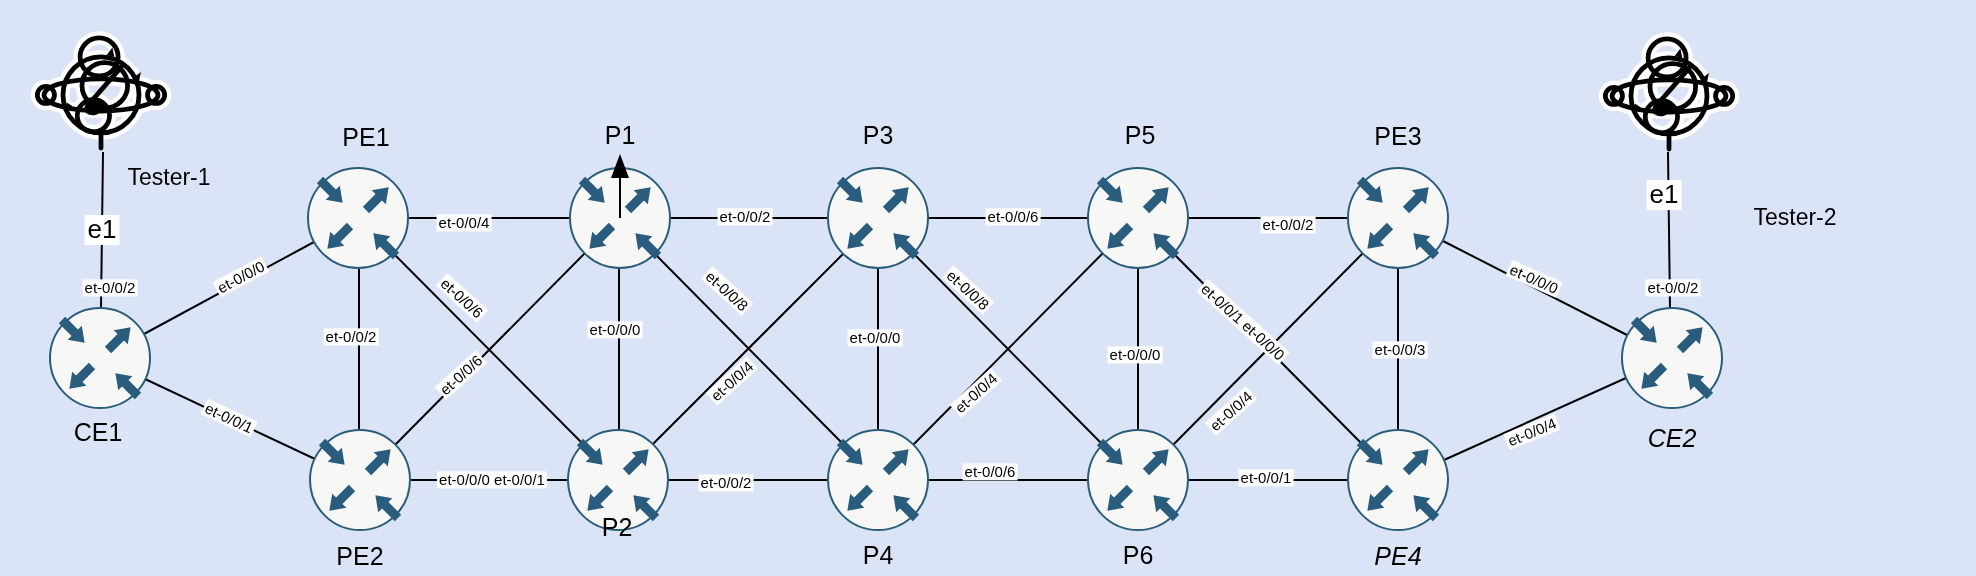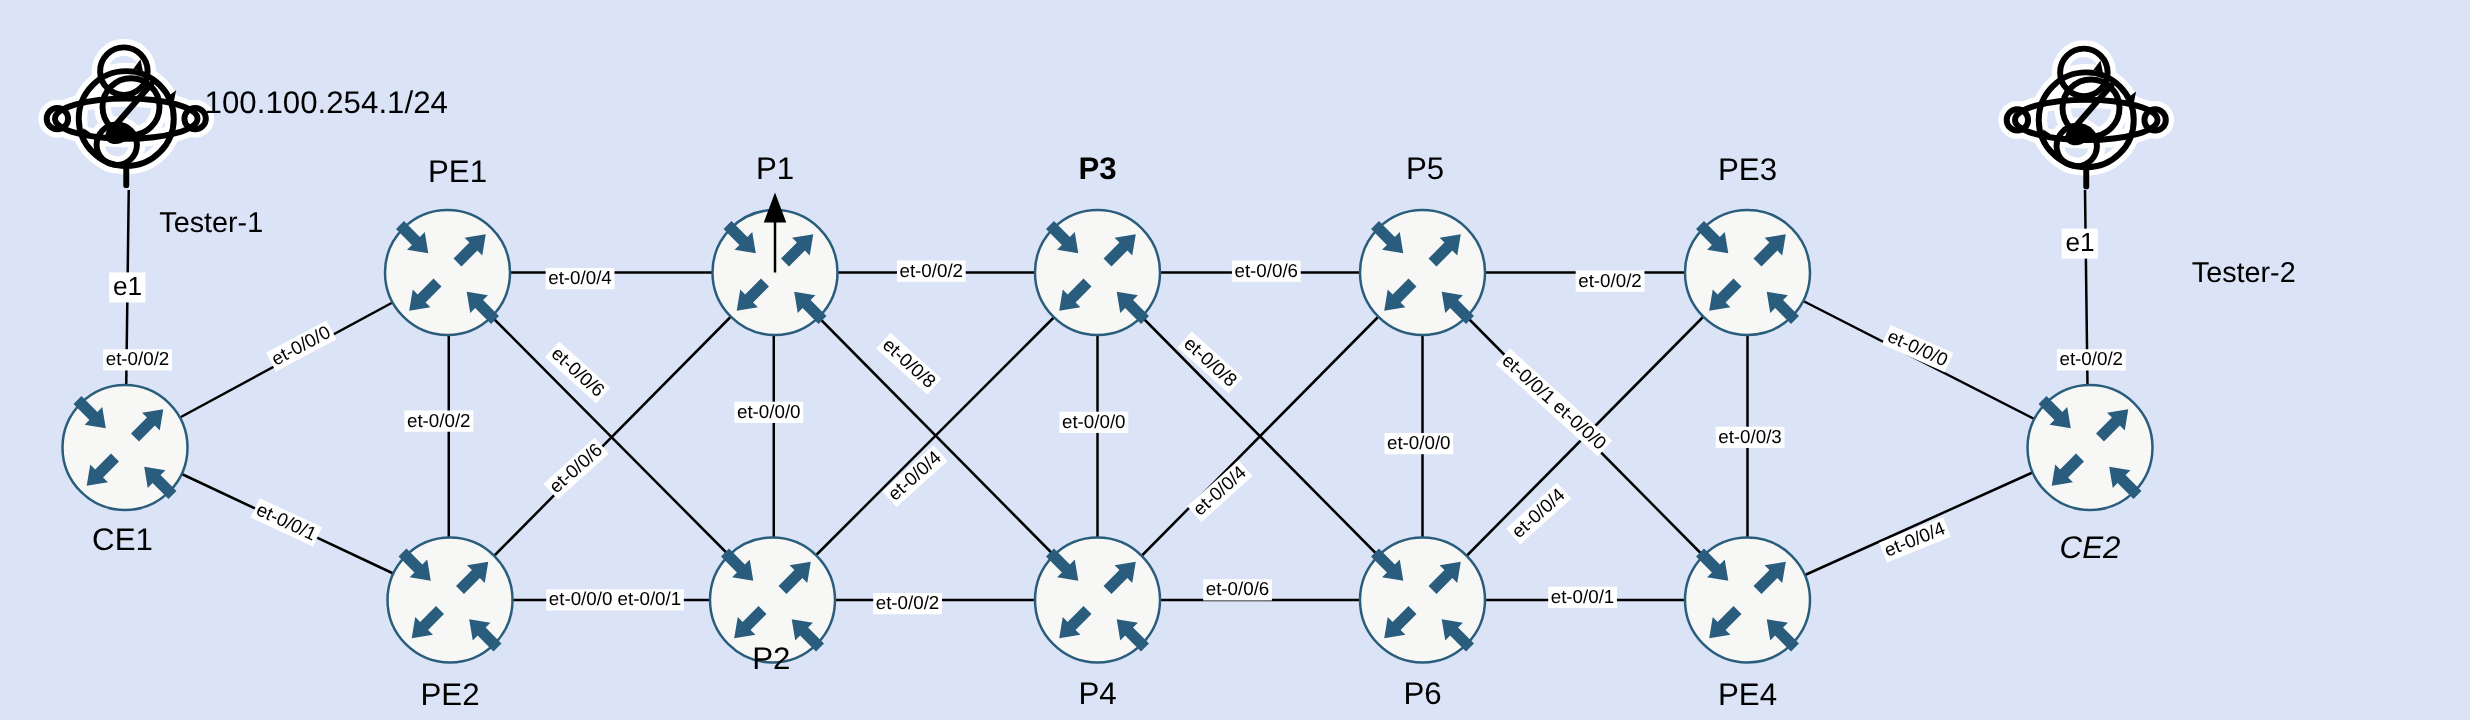--- a/index.html
+++ b/index.html
@@ -11,21 +11,21 @@
     font-family:"Liberation Sans",sans-serif;
   }
   .canvas svg{position:absolute;left:0;top:0;}
   .lbl{
     position:absolute;
     transform:translate(-50%,-50%) rotate(var(--r,0deg));
     background:#ffffff;
     font-size:15px;line-height:1.15;
     padding:0 2px;white-space:nowrap;color:#000;
   }
-  .port{font-size:21px;padding:0 3px;}
+  .port{font-size:26px;padding:0 3px;}
   .name{
     position:absolute;
     transform:translate(-50%,-50%);
     font-size:25px;line-height:1.1;color:#000;white-space:nowrap;
   }
   .tname{font-size:23px;}
   .edge{stroke:#000;stroke-width:2;fill:none;}
   .halo{stroke:#fff;stroke-width:14;fill:none;stroke-linecap:round;}
   .ink{stroke:#000;stroke-width:5;fill:none;stroke-linecap:round;}
 </style>
@@ -125,31 +125,30 @@
       </g>
 
       <use href="#tester" transform="translate(101,93) scale(0.95)"></use>
       <use href="#tester" transform="translate(1669,94) scale(0.95)"></use>
     </g>
   </svg>
 
   <div class="name" style="left:98px;top:433px;">CE1</div>
   <div class="name" style="left:366px;top:138px;">PE1</div>
   <div class="name" style="left:620px;top:136px;text-align:right;">P1</div>
-  <div class="name" style="left:878px;top:136px;font-weight:bold;">P3</div>
+  <div class="name" style="left:878px;top:136px;">P3</div>
   <div class="name" style="left:1140px;top:136px;">P5</div>
   <div class="name" style="left:1398px;top:137px;">PE3</div>
   <div class="name" style="left:1672px;top:439px;font-style:italic;">CE2</div>
   <div class="name" style="left:360px;top:557px;">PE2</div>
   <div class="name" style="left:617px;top:528px;">P2</div>
   <div class="name" style="left:878px;top:556px;">P4</div>
   <div class="name" style="left:1138px;top:556px;">P6</div>
-  <div class="name" style="left:1398px;top:557px;">PE4</div>
+  <div class="name" style="left:1398px;top:557px;font-style:italic;">PE4</div>
 
-  <div class="name" style="left:261px;top:83px;">100.100.254.1/24</div>
   <div class="name tname" style="left:169px;top:178px;">Tester-1</div>
   <div class="lbl port" style="left:102px;top:230px;">e1</div>
   <div class="name tname" style="left:1795px;top:170px;margin-top:48px;">Tester-2</div>
   <div class="lbl port" style="left:1664px;top:195px;">e1</div>
 
   <div class="lbl" style="left:110px;top:288px;">et-0/0/2</div>
   <div class="lbl" style="left:241px;top:277px;--r:-28deg;">et-0/0/0</div>
   <div class="lbl" style="left:229px;top:418px;--r:25deg;">et-0/0/1</div>
   <div class="lbl" style="left:464px;top:223px;">et-0/0/4</div>
   <div class="lbl" style="left:351px;top:337px;">et-0/0/2</div>

